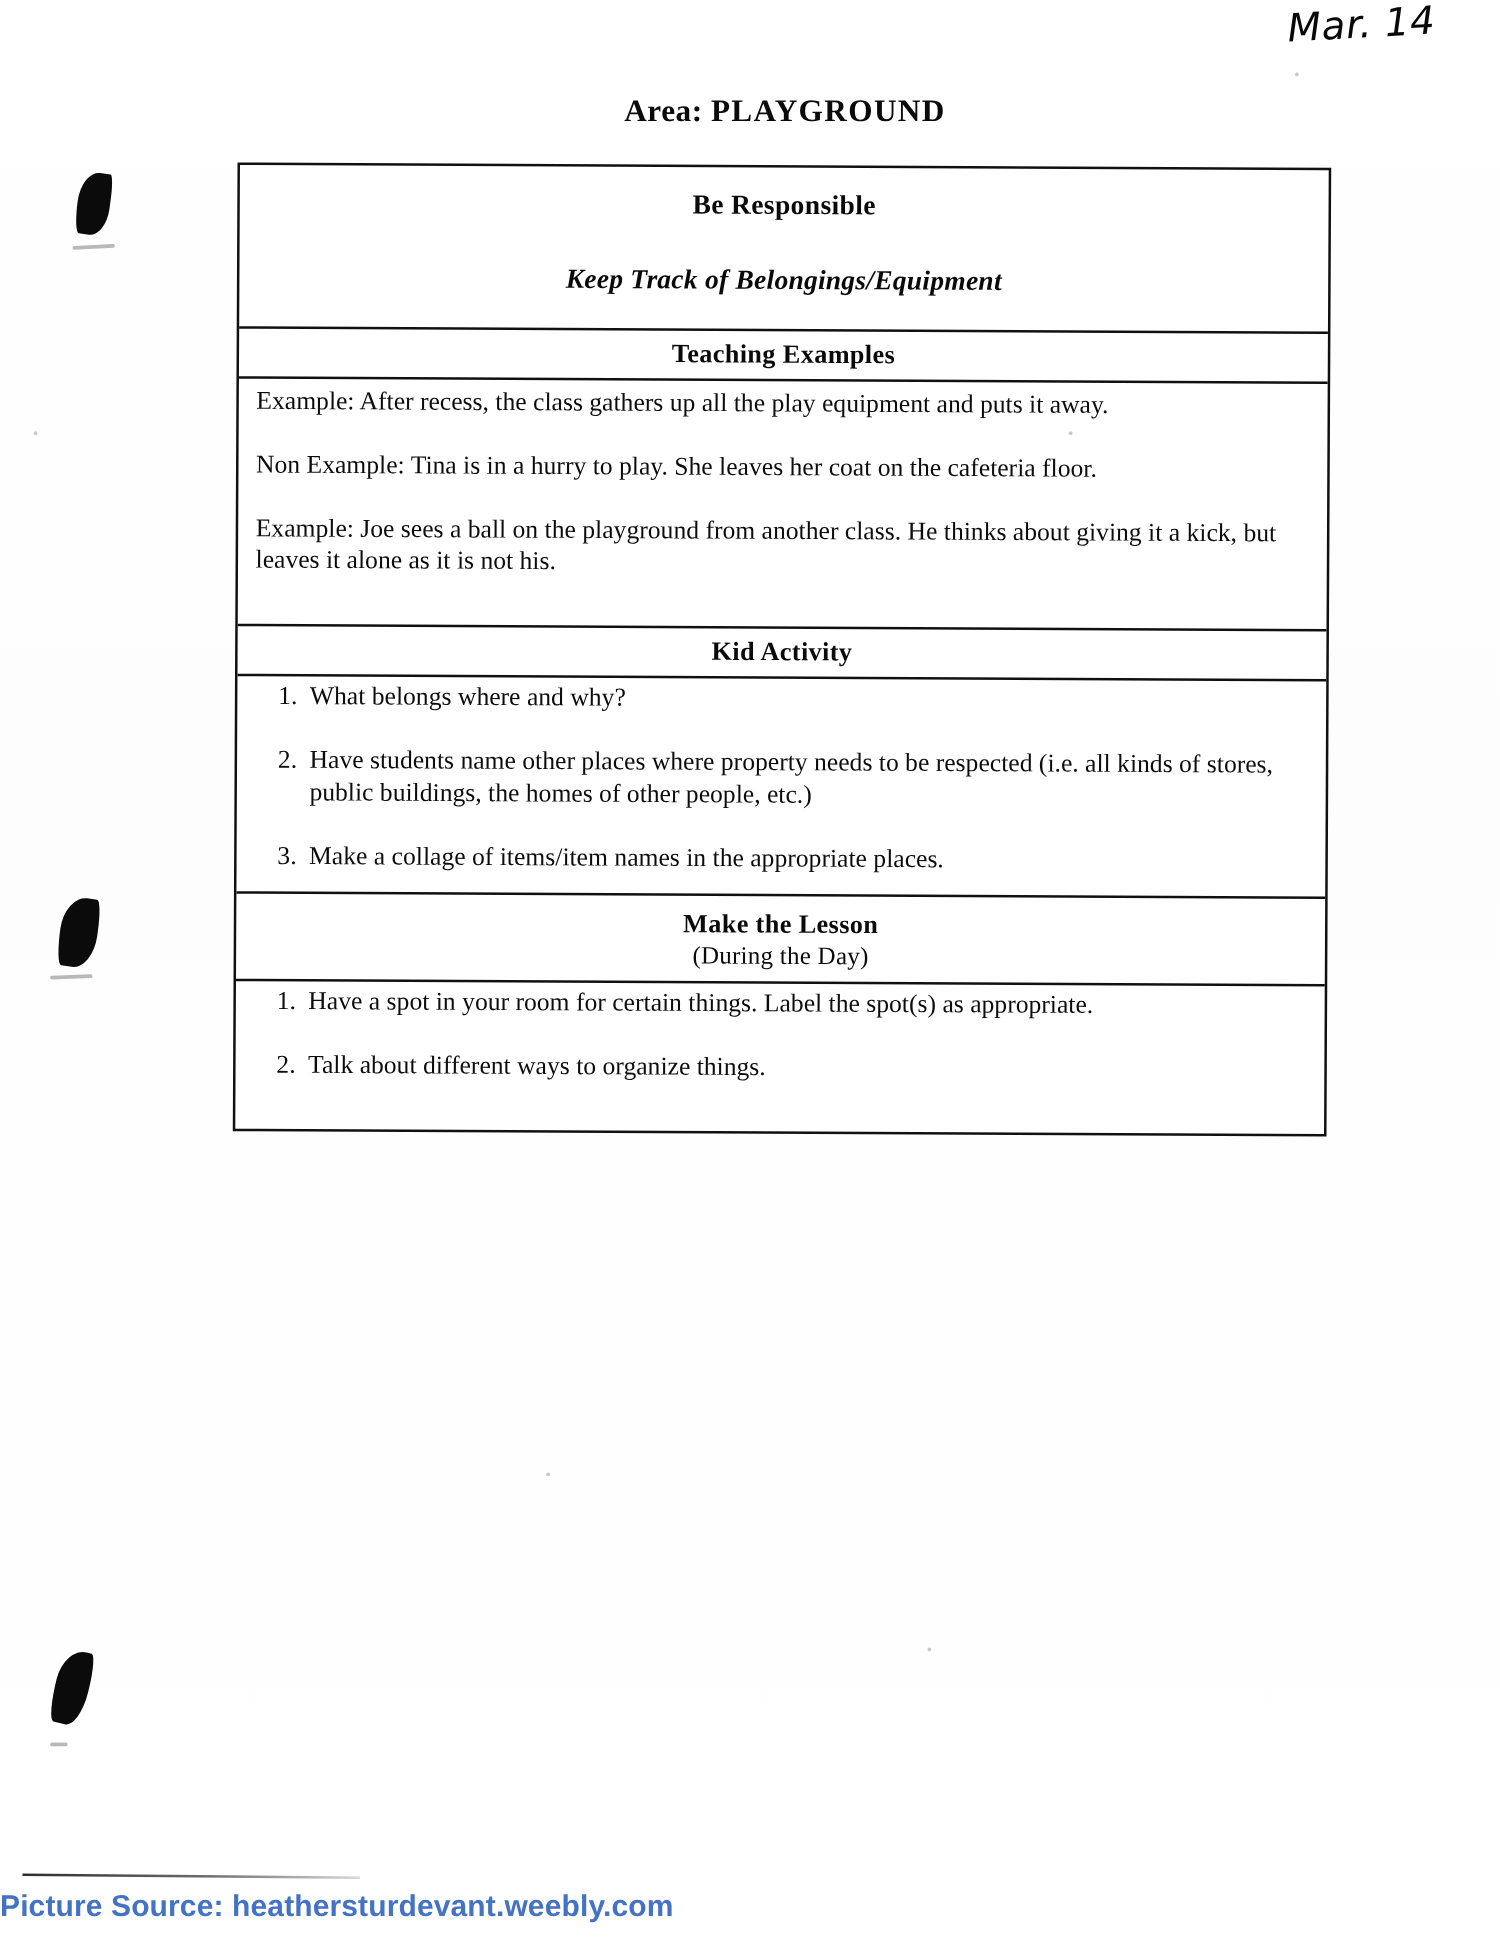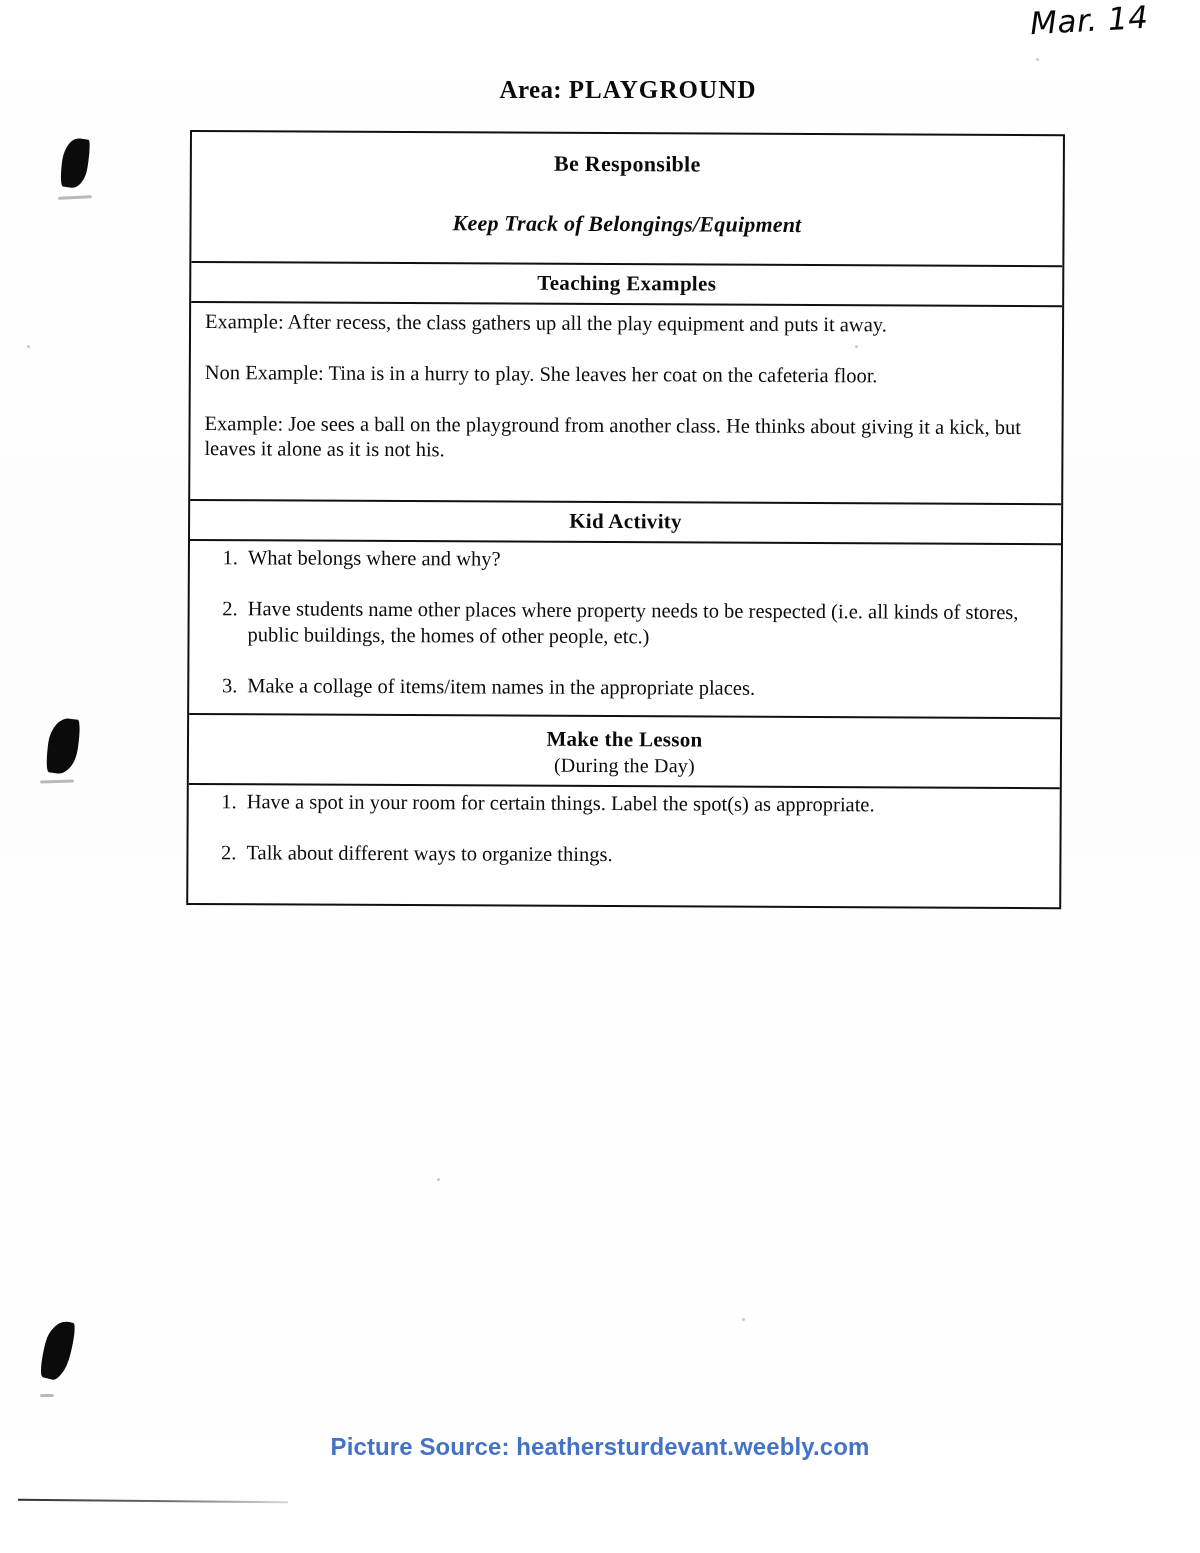--- a/index.html
+++ b/index.html
@@ -192,23 +192,23 @@
     left: 18px;
     top: 1500px;
     width: 270px;
     height: 2px;
     background: linear-gradient(90deg, #2f2f2f 0%, #6d6d6d 55%, #d8d8d8 100%);
     transform: rotate(0.5deg);
   }
   .source-caption {
     position: absolute;
     left: 0;
-    top: 1433px;
+    top: 1512px;
     width: 1200px;
-    text-align: center;
+    text-align: left;
     font-family: "Liberation Sans", "DejaVu Sans", sans-serif;
     font-size: 24px;
     font-weight: bold;
     letter-spacing: 0.1px;
     color: #4472c4;
   }
 
   
   .speckle {
     position: absolute;

